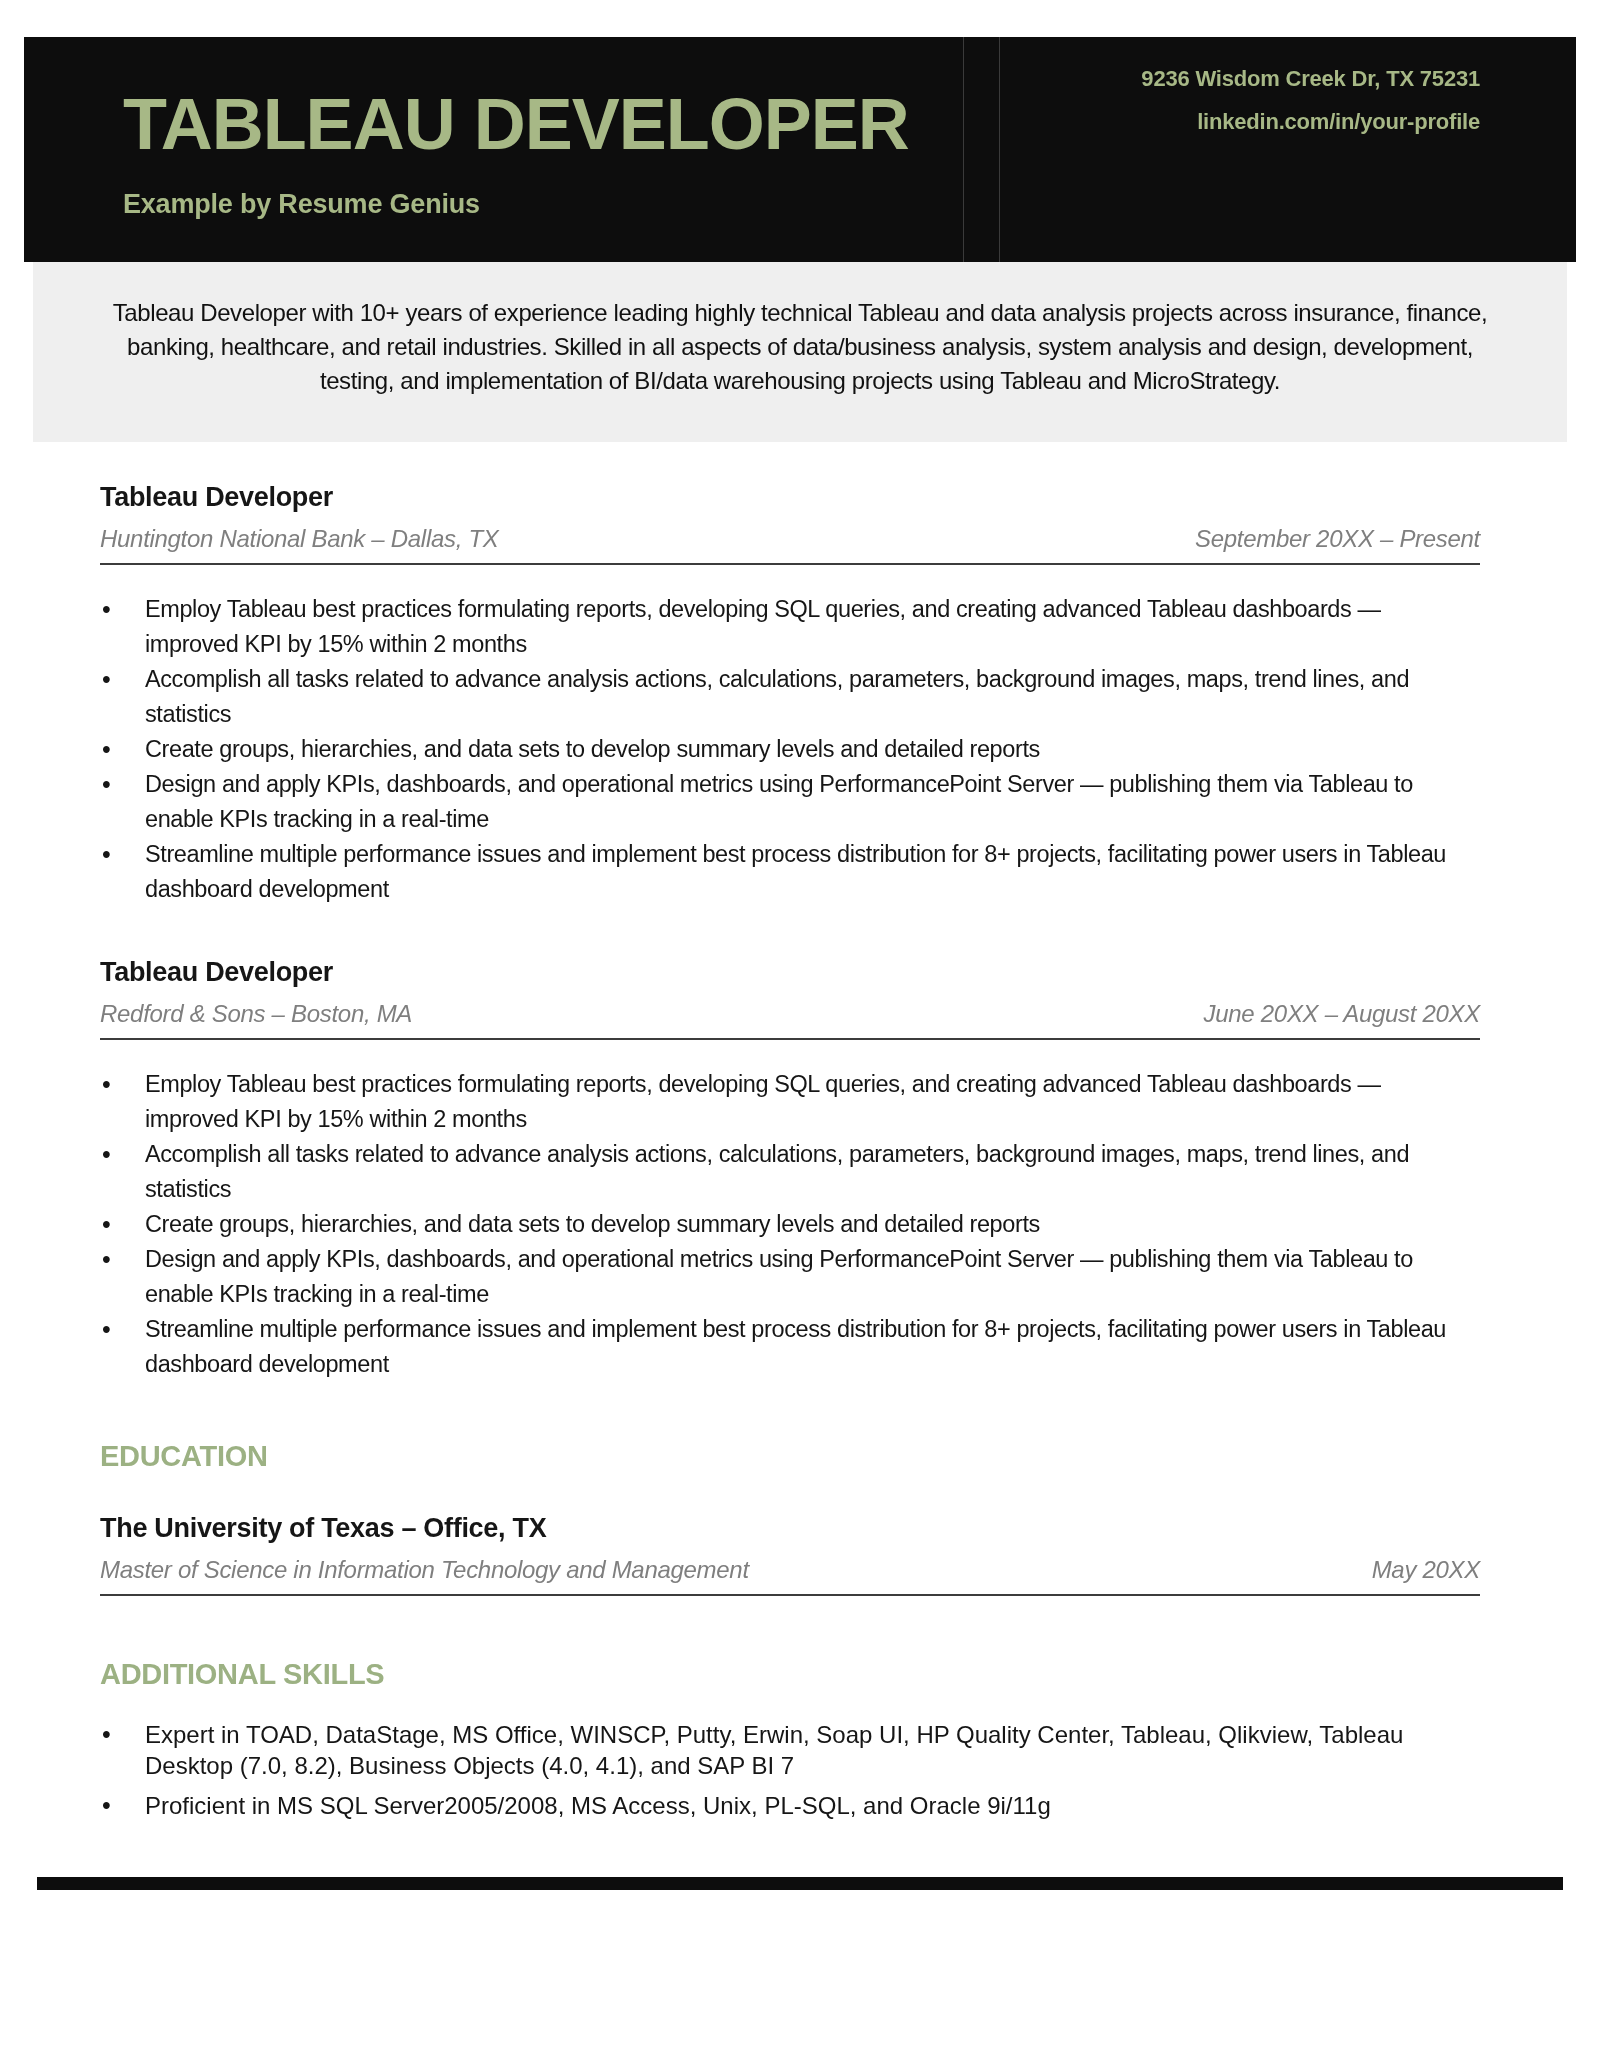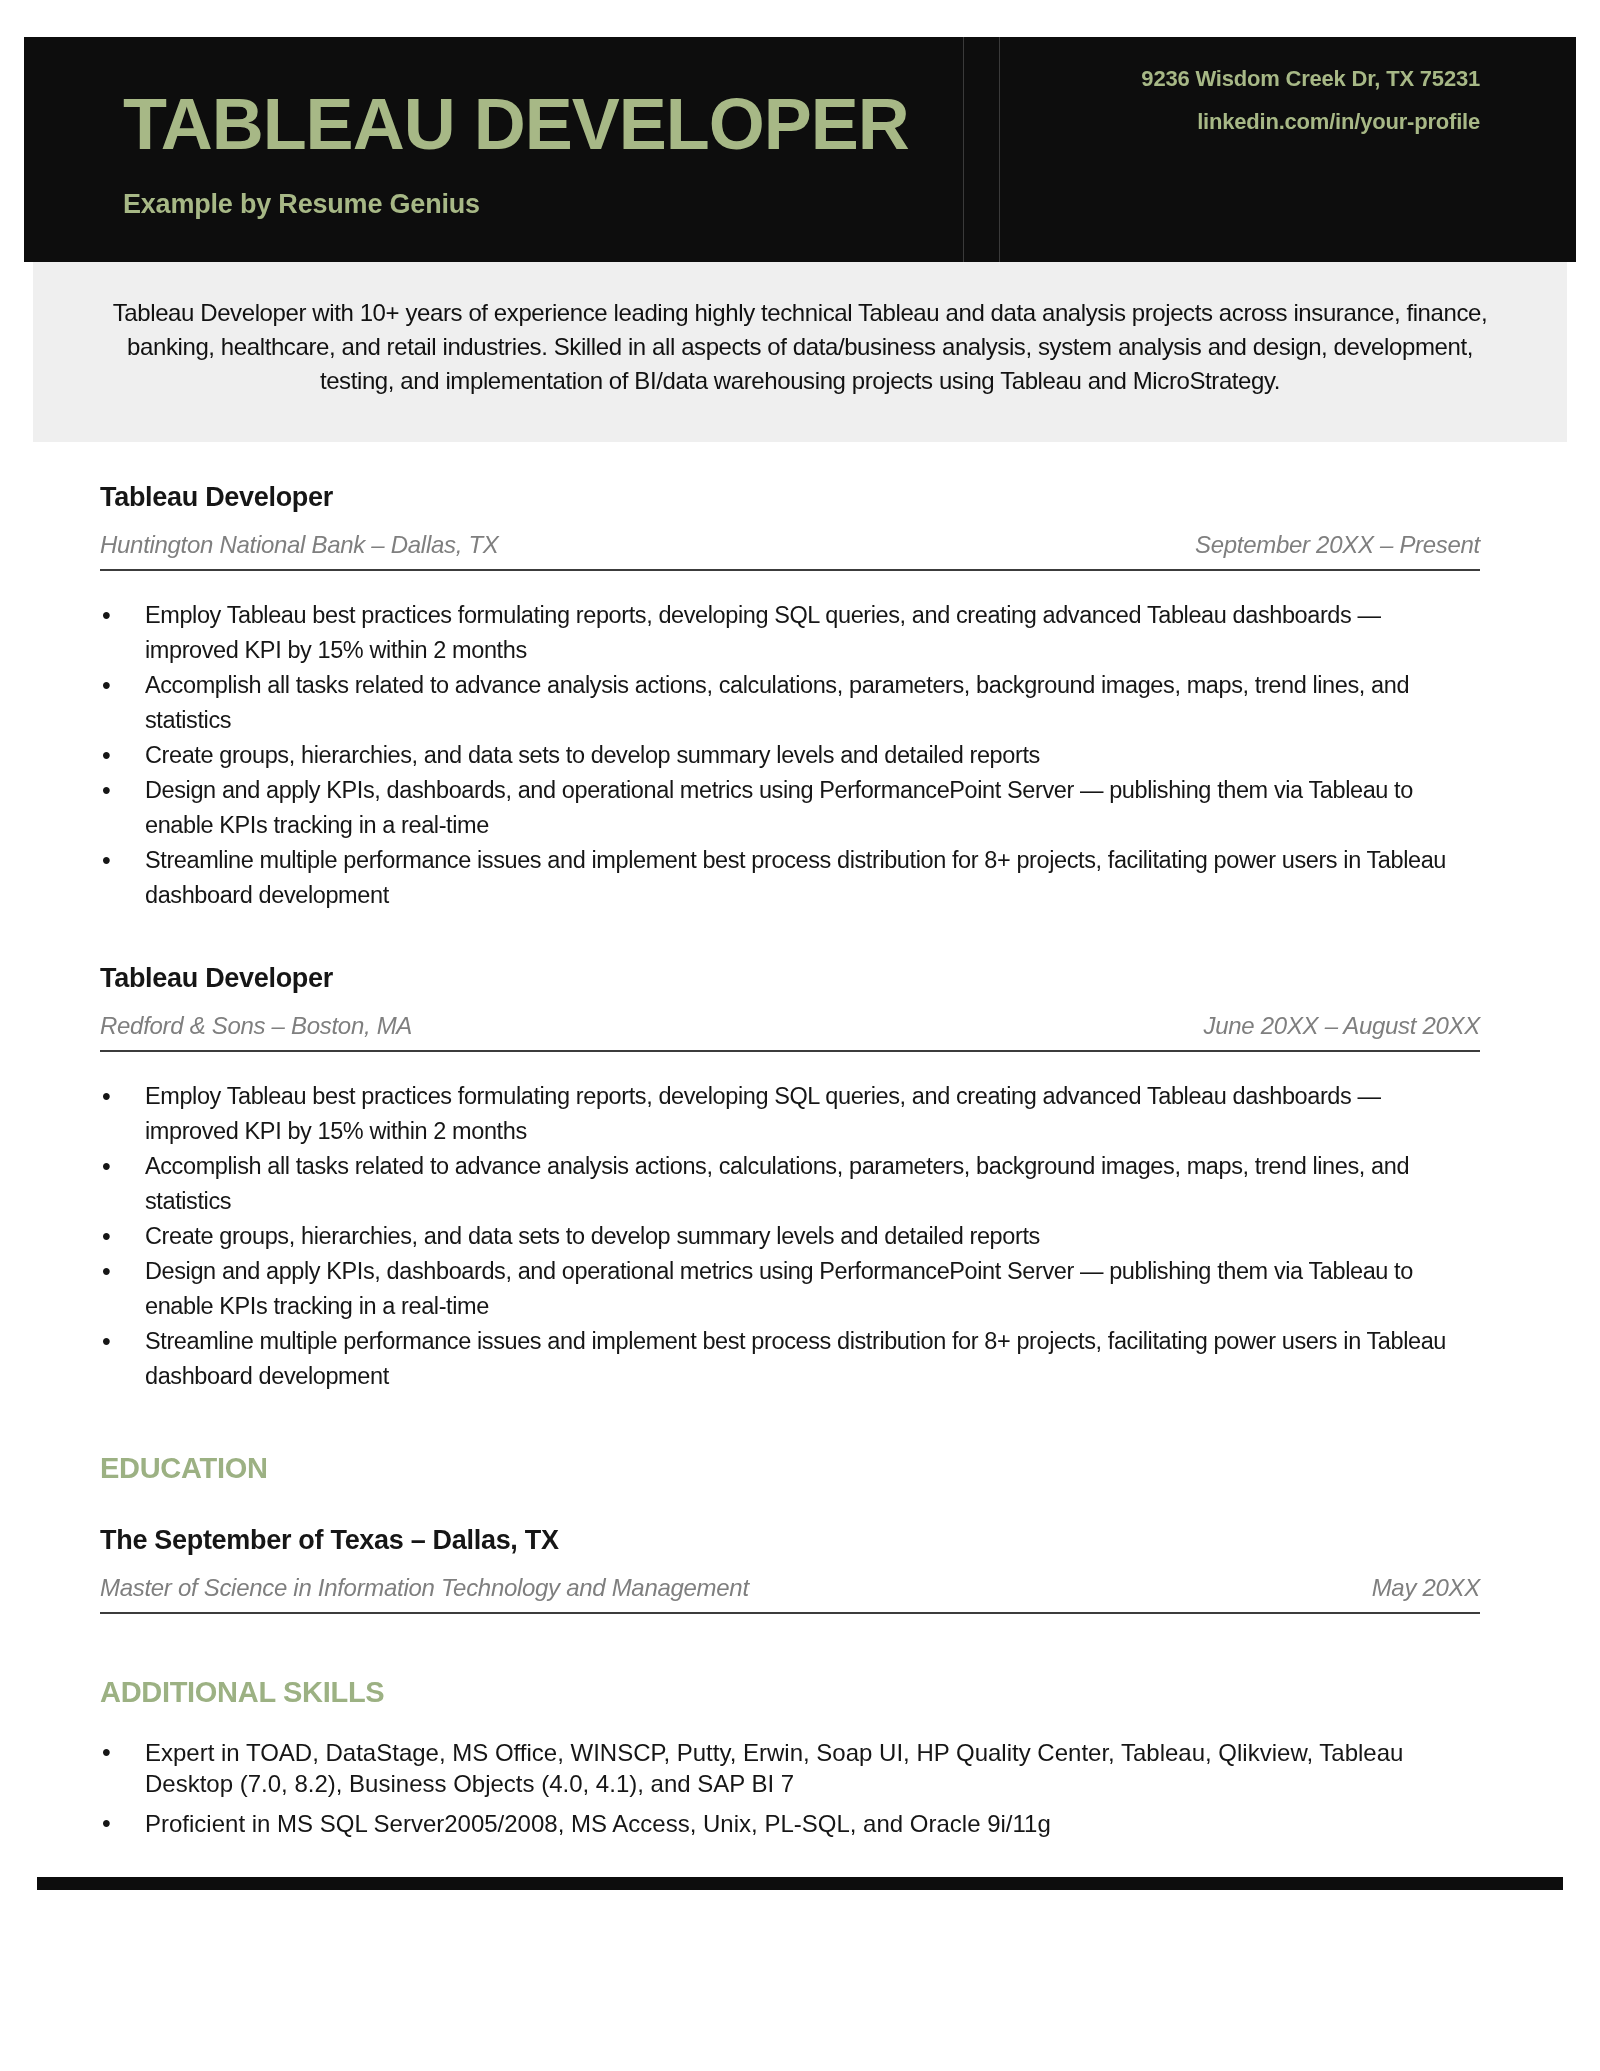--- a/index.html
+++ b/index.html
@@ -96,21 +96,21 @@
     font-size:27px;
     font-weight:bold;
     letter-spacing:-0.3px;
     margin-top:40px;
   }
   .job:nth-of-type(2) .job-title{margin-top:50px;}
   .meta-row{
     display:flex;
     justify-content:space-between;
     align-items:baseline;
-    margin-top:18px;
+    margin-top:12px;
     padding-bottom:10px;
     border-bottom:2px solid var(--rule);
   }
   .meta-row .meta-left,
   .meta-row .meta-right{
     font-style:italic;
     color:var(--muted);
     font-size:24px;
     letter-spacing:-0.3px;
   }
@@ -211,21 +211,21 @@
         <li>Accomplish all tasks related to advance analysis actions, calculations, parameters, background images, maps, trend lines, and statistics</li>
         <li>Create groups, hierarchies, and data sets to develop summary levels and detailed reports</li>
         <li>Design and apply KPIs, dashboards, and operational metrics using PerformancePoint Server — publishing them via Tableau to enable KPIs tracking in a real-time</li>
         <li>Streamline multiple performance issues and implement best process distribution for 8+ projects, facilitating power users in Tableau dashboard development</li>
       </ul>
     </article>
 
     <h2 class="section-heading heading-education">EDUCATION</h2>
 
     <article class="education">
-      <h3 class="school-name">The September of Texas – Dallas, TX</h3>
+      <h3 class="school-name">The University of Texas – Office, TX</h3>
       <div class="meta-row">
         <span class="meta-left">Master of Science in Information Technology and Management</span>
         <span class="meta-right">May 20XX</span>
       </div>
     </article>
 
     <h2 class="section-heading heading-skills">ADDITIONAL SKILLS</h2>
 
     <ul class="skills">
       <li>Expert in TOAD, DataStage, MS Office, WINSCP, Putty, Erwin, Soap UI, HP Quality Center, Tableau, Qlikview, Tableau Desktop (7.0, 8.2), Business Objects (4.0, 4.1), and SAP BI 7</li>

